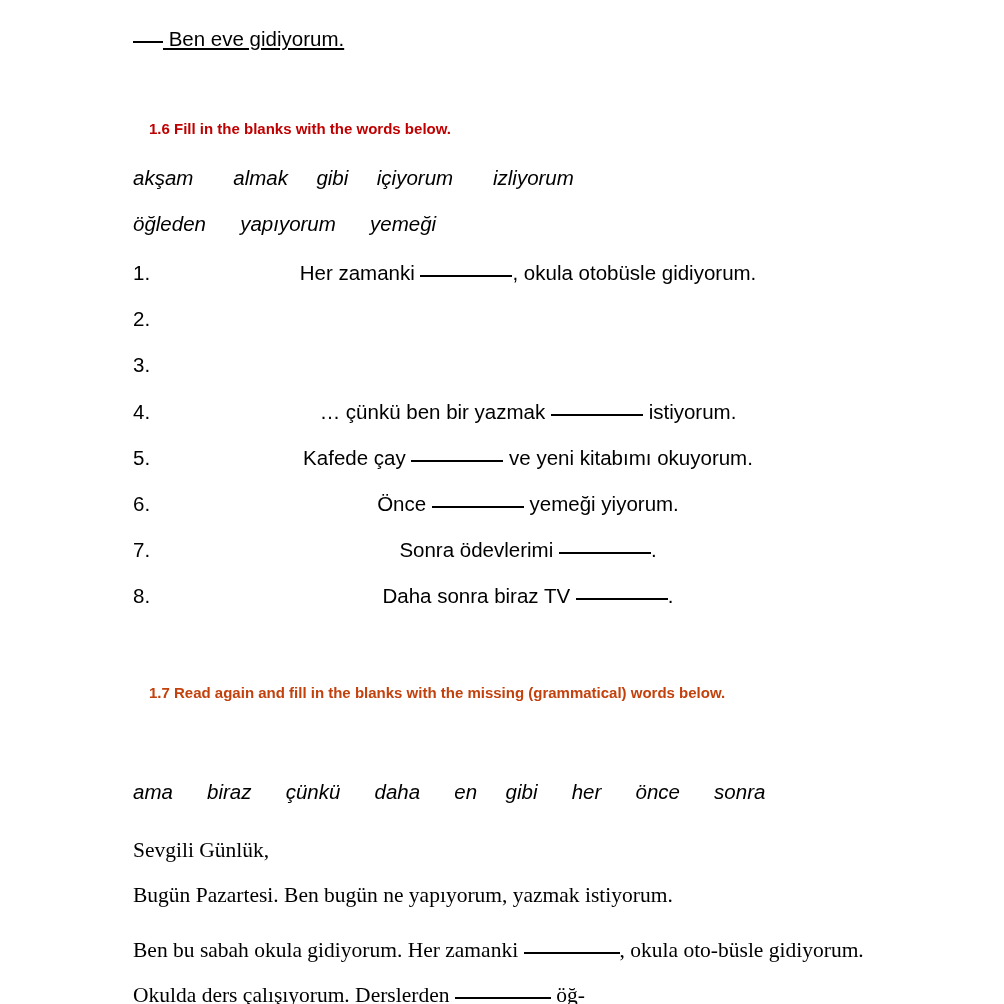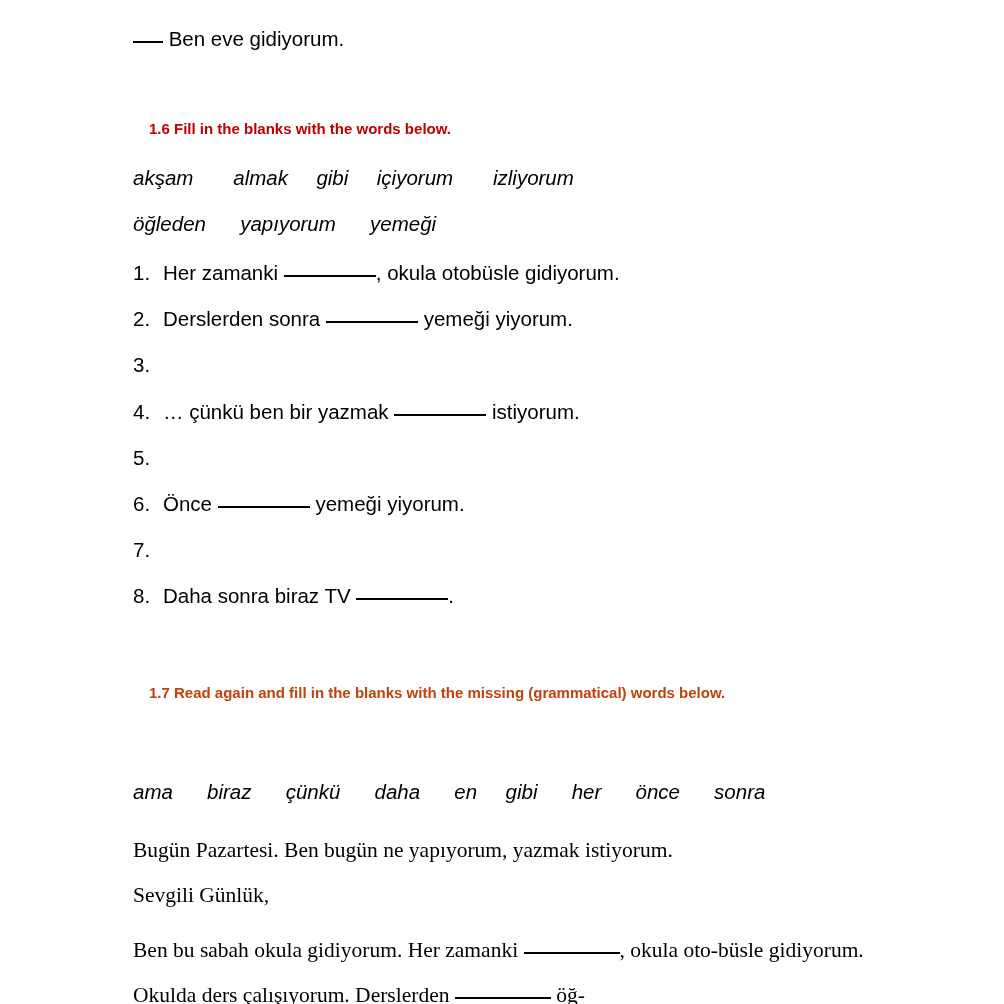--- a/index.html
+++ b/index.html
@@ -34,20 +34,21 @@
   .sans {
     font-family: "Liberation Sans", sans-serif;
   }
 
   
   .frag-line {
     position: absolute;
     left: 0;
     top: 27px;
     font-size: 20.5px;
+    text-decoration: underline;
   }
 
   
   .heading {
     position: absolute;
     left: 16px;
     font-weight: bold;
     font-size: 15px;
     line-height: 1.0;
   }
@@ -85,20 +86,21 @@
     height: 46.2px;
     font-size: 20.5px;
   }
   .num-marker {
     width: 30px;
     flex: 0 0 30px;
   }
   .num-text {
     flex: 1 1 auto;
     white-space: pre-wrap;
+    text-align: center;
   }
 
   
   .blank {
     display: inline-block;
     border-bottom: 2px solid #000;
     vertical-align: baseline;
     position: relative;
     top: -3px;
   }
@@ -139,56 +141,57 @@
 
     <div class="numlist sans">
 
       <div class="num-item">
         <span class="num-marker">1.</span>
         <span class="num-text"><span>Her zamanki </span><span class="blank blank-std"></span><span>, okula otobüsle gidiyorum.</span></span>
       </div>
 
       <div class="num-item">
         <span class="num-marker">2.</span>
-        <span class="num-text"><span>Derslerden sonra </span><span class="blank blank-std"></span><span> yemeği yiyorum.</span></span>
       </div>
 
       <div class="num-item">
         <span class="num-marker">3.</span>
       </div>
 
       <div class="num-item">
         <span class="num-marker">4.</span>
         <span class="num-text"><span>… çünkü ben bir yazmak </span><span class="blank blank-std"></span><span> istiyorum.</span></span>
       </div>
 
       <div class="num-item">
         <span class="num-marker">5.</span>
+        <span class="num-text"><span>Kafede çay </span><span class="blank blank-std"></span><span> ve yeni kitabımı okuyorum.</span></span>
       </div>
 
       <div class="num-item">
         <span class="num-marker">6.</span>
         <span class="num-text"><span>Önce </span><span class="blank blank-std"></span><span> yemeği yiyorum.</span></span>
       </div>
 
       <div class="num-item">
         <span class="num-marker">7.</span>
+        <span class="num-text"><span>Sonra ödevlerimi </span><span class="blank blank-std"></span><span>.</span></span>
       </div>
 
       <div class="num-item">
         <span class="num-marker">8.</span>
         <span class="num-text"><span>Daha sonra biraz TV </span><span class="blank blank-std"></span><span>.</span></span>
       </div>
 
     </div>
 
     <div class="heading heading-17 sans" style="color:#c2410c">1.7 Read again and fill in the blanks with the missing (grammatical) words below.</div>
 
     <div class="wordbank wb-b1 sans">ama      biraz      çünkü      daha      en     gibi      her      önce      sonra</div>
 
     <div class="diary">
+      <div class="diary-line">Sevgili Günlük,</div>
       <div class="diary-line">Bugün Pazartesi. Ben bugün ne yapıyorum, yazmak istiyorum.</div>
-      <div class="diary-line">Sevgili Günlük,</div>
       <div class="diary-para"><span>Ben bu sabah okula gidiyorum. Her zamanki </span><span class="blank blank-serif"></span><span>, okula oto-</span><span>büsle gidiyorum. Okulda ders çalışıyorum. Derslerden </span><span class="blank blank-serif"></span><span> öğ-</span></div>
     </div>
 
   </div>
 </div>
 
 </body></html>

